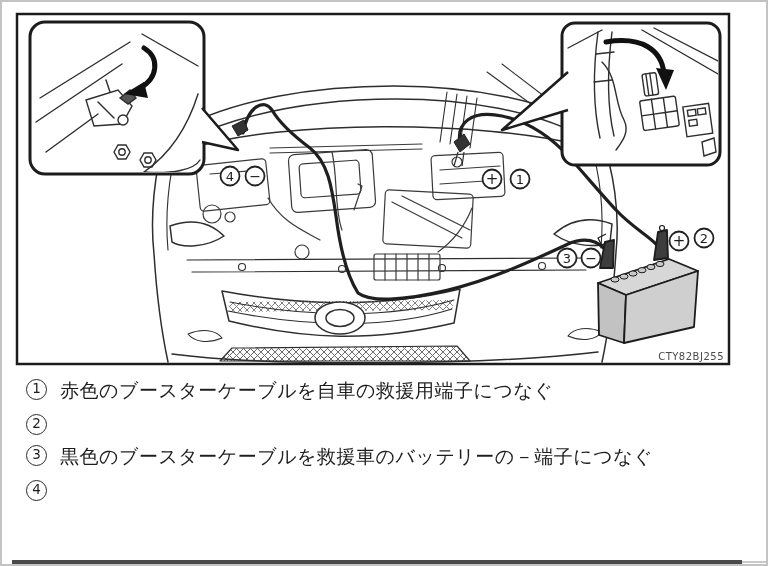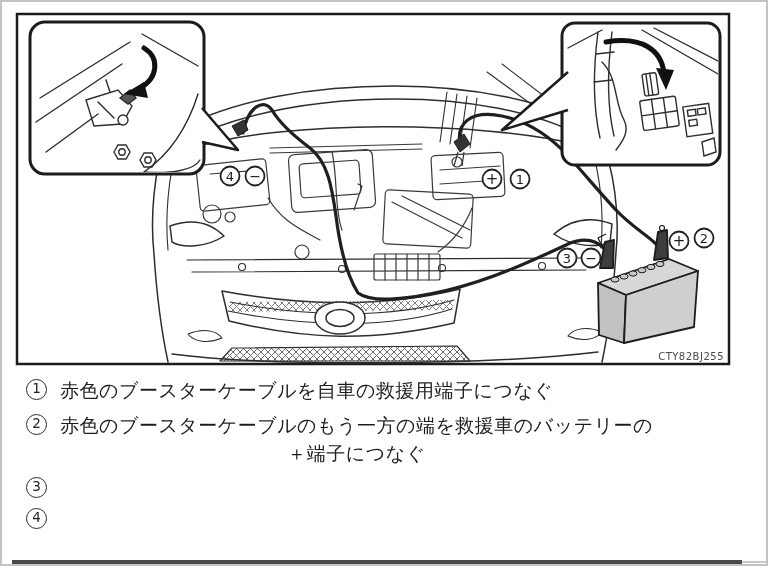--- a/index.html
+++ b/index.html
@@ -9,21 +9,21 @@
     font-family:"DejaVu Sans","Liberation Sans",sans-serif;color:#1d1d1d;
   }
   .figure-svg{position:absolute;left:0;top:0;}
   .instructions{position:absolute;left:24px;top:374px;width:718px;}
   .instr-item{display:flex;align-items:flex-start;margin:0 0 7px 0;line-height:28px;font-size:19px;}
   .num-badge{
     flex:0 0 auto;width:21px;height:21px;margin-top:3px;margin-right:13px;
     border:1.7px solid #2a2a2a;border-radius:50%;box-sizing:border-box;
     text-align:center;line-height:17px;font-size:13.5px;color:#1d1d1d;
   }
-  .instr-text{white-space:pre-wrap;letter-spacing:0.5px;text-align:center;}
+  .instr-text{white-space:pre-wrap;letter-spacing:0.5px;}
   .bottom-rule{position:absolute;left:10px;top:558px;width:730px;height:4px;background:#4a4a4a;}
   .bottom-rule-light{position:absolute;left:740px;top:559px;width:26px;height:2px;background:#c9c9c9;}
 </style>
 </head>
 <body>
 
 <div class="page">
 
   <svg class="figure-svg" width="768" height="380" viewBox="0 0 768 380">
     <defs>
@@ -222,25 +222,24 @@
     <text x="722" y="358" text-anchor="end" font-size="10" letter-spacing="0.5" fill="#4a4a4a" font-family="DejaVu Sans, Liberation Sans, sans-serif">CTY82BJ255</text>
   </svg>
 
   <div class="instructions">
     <div class="instr-item">
       <span class="num-badge">1</span>
       <span class="instr-text">赤色のブースターケーブルを自車の救援用端子につなぐ</span>
     </div>
     <div class="instr-item">
       <span class="num-badge">2</span>
-      <span class="instr-text">赤色のブースターケーブルのもう一方の端を救援車のバッテリーの
-＋端子につなぐ</span>
     </div>
     <div class="instr-item">
       <span class="num-badge">3</span>
+      <span class="instr-text">黒色のブースターケーブルを救援車のバッテリーの－端子につなぐ</span>
     </div>
     <div class="instr-item">
       <span class="num-badge">4</span>
     </div>
   </div>
 
   <div class="bottom-rule"></div>
   <div class="bottom-rule-light"></div>
 </div>
 

